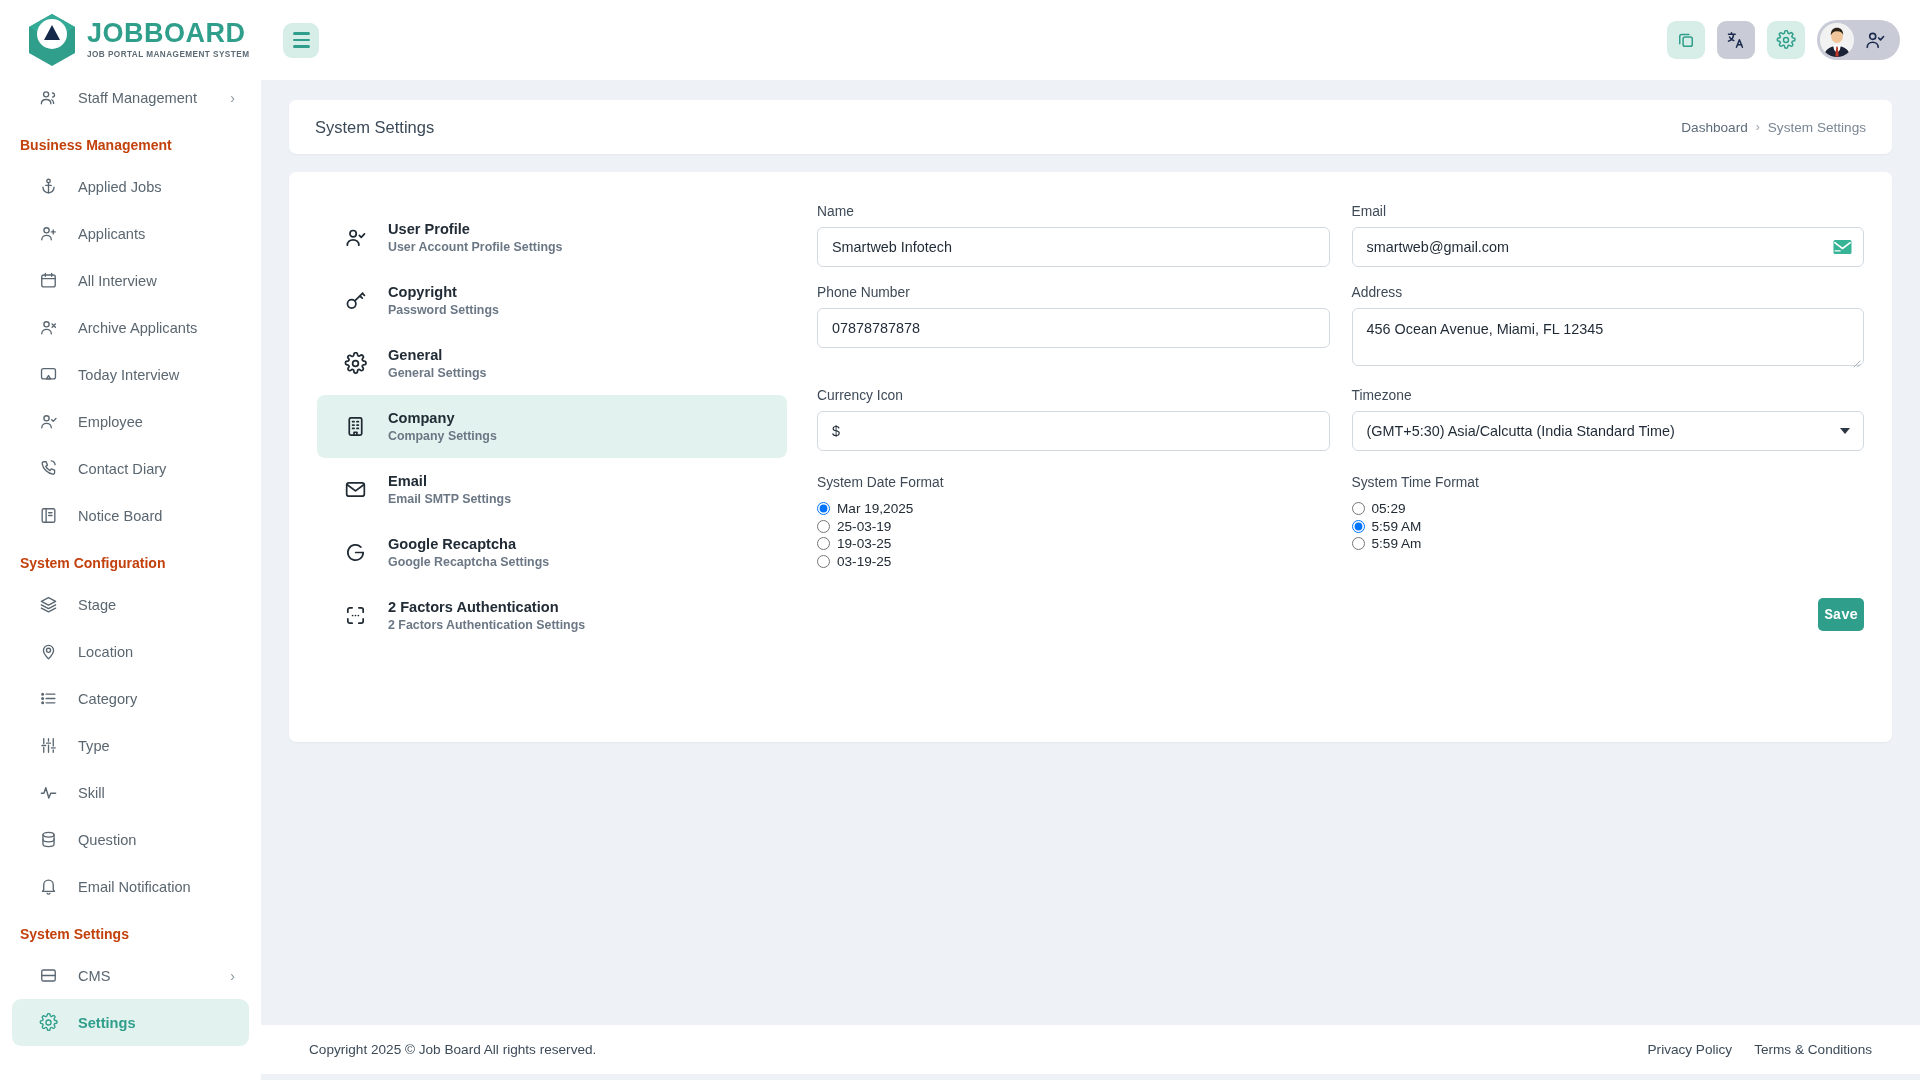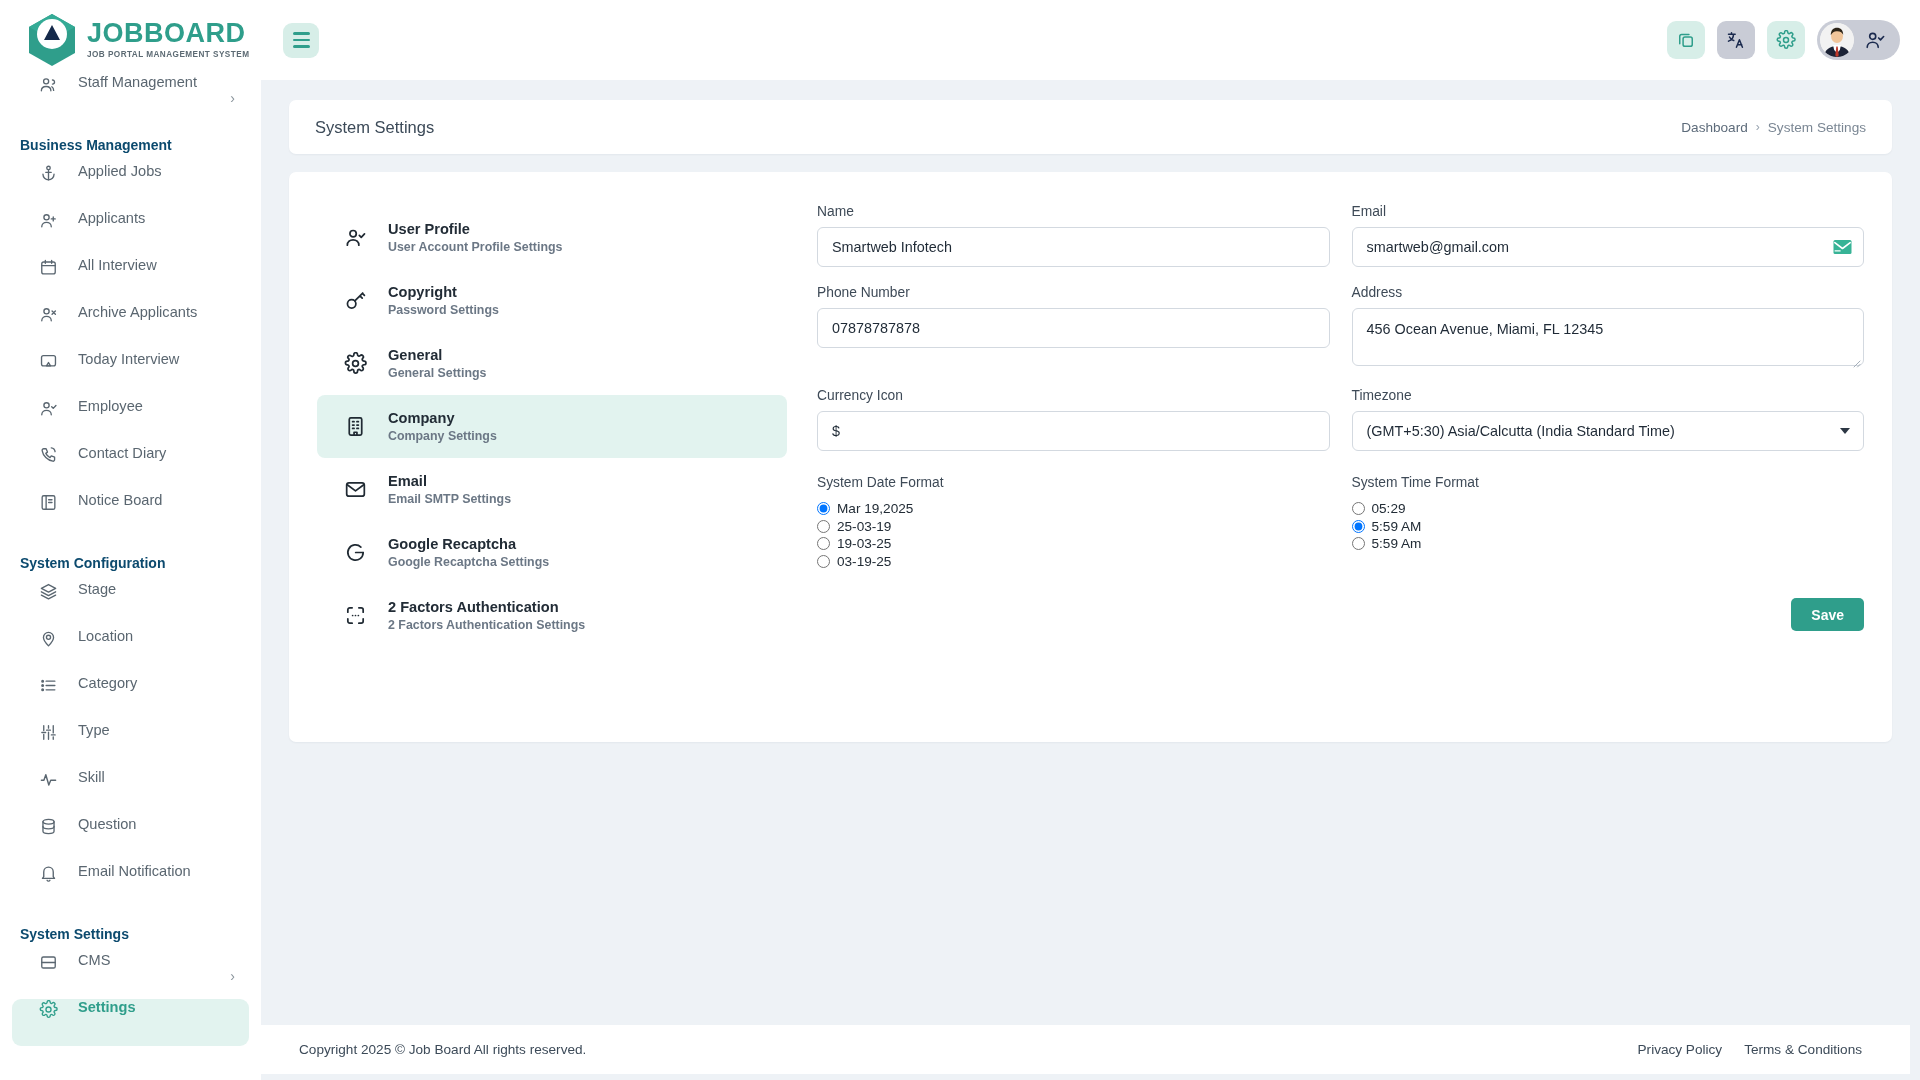--- a/index.html
+++ b/index.html
@@ -30,25 +30,25 @@
   .brand-word {
     font-size: 27px; font-weight: 700; letter-spacing: .5px;
     color: #2f9e8b;
   }
   .brand-sub {
     font-size: 8.2px; font-weight: 700; letter-spacing: .45px;
     color: #5d6b74; margin-top: 4px;
   }
 
   .nav-section-title {
-    font-size: 14px; font-weight: 700; color: #0c4a6e;
+    font-size: 14px; font-weight: 700; color: #c2410c;
     padding: 16px 0 10px 20px;
   }
   .nav-item {
-    display: flex; align-items: flex-start;
+    display: flex; align-items: center;
     height: 47px;
     margin: 0 12px;
     padding-left: 26px;
     border-radius: 9px;
     color: #5a6670;
     font-size: 14.6px;
     cursor: pointer;
     position: relative;
   }
   .nav-item .nav-ico {
@@ -215,29 +215,29 @@
     gap: 7px; height: 17.5px; margin-bottom: 0;
     font-size: 13.6px; color: #222c36;
     cursor: pointer;
   }
   .radio-line input[type=radio] { margin: 0; width: 13px; height: 13px; cursor: pointer; }
 
   .save-row { display: flex; justify-content: flex-end; margin-top: 28px; }
   .btn-save {
     background: #2f9e8b; color: #fff;
     border: none; border-radius: 5px;
-    height: 33px; padding: 0 20px;
+    height: 33px; padding: 0 6px;
     font-size: 14px; font-weight: 700;
-    font-family: Liberation Sans, sans-serif;
+    font-family: Liberation Mono, monospace;
     cursor: pointer;
   }
 
   
   #footer {
-    position: absolute; left: 251px; top: 1025px;
+    position: absolute; left: 261px; top: 1025px;
     width: 1659px; height: 49px;
     background: #fff;
     display: flex; align-items: center;
     padding: 0 48px 0 48px;
     font-size: 13.6px; color: #3c4a58;
   }
   #footer .f-right { margin-left: auto; display: flex; gap: 22px; }
   #footer .f-right span { color: #3c4a58; cursor: pointer; }
 </style>
 </head>

